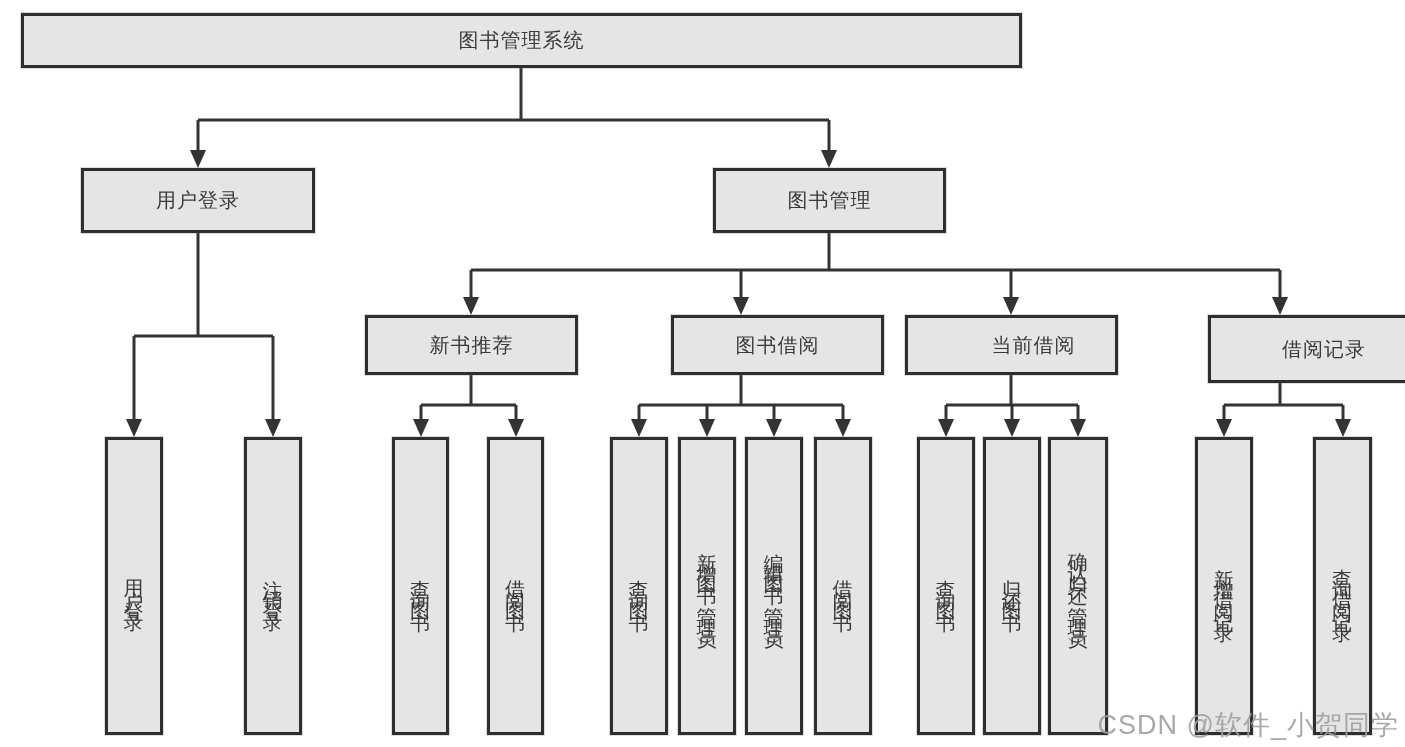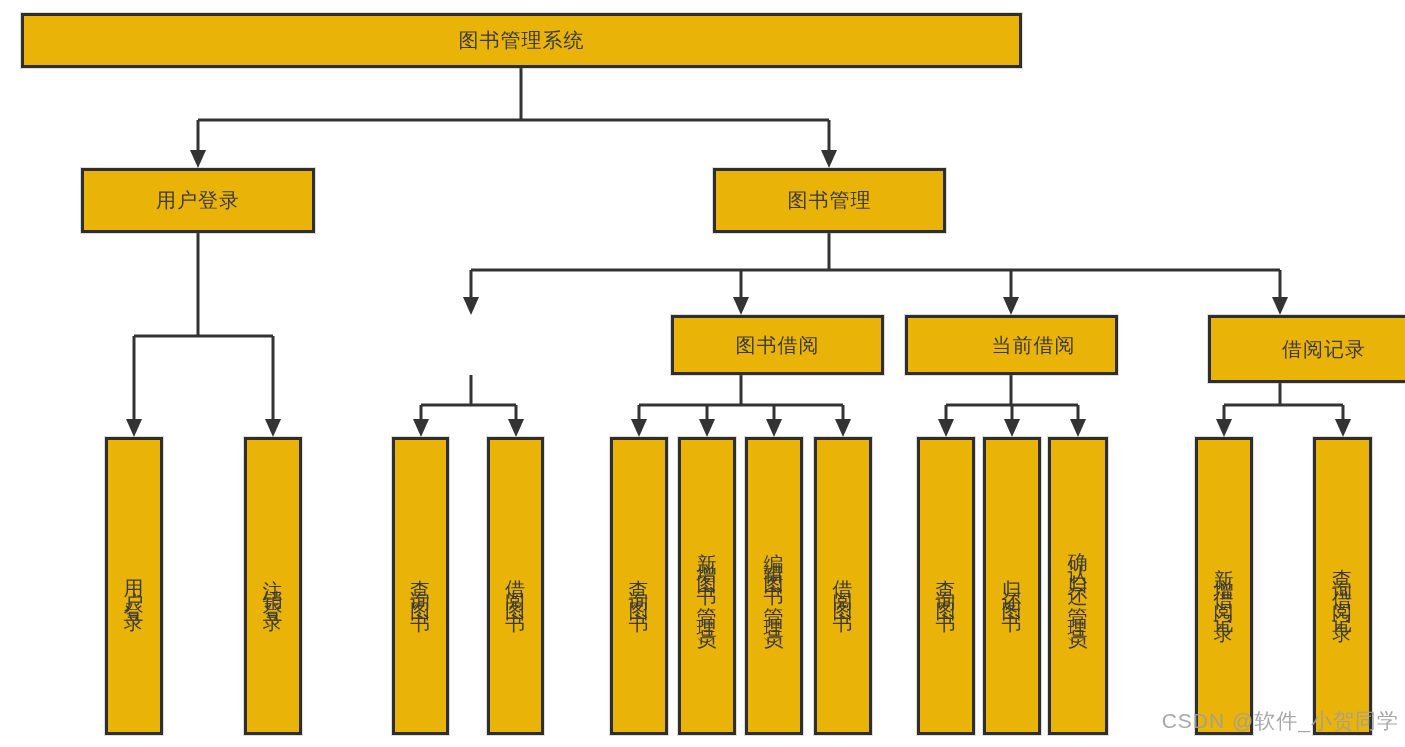--- a/index.html
+++ b/index.html
@@ -9,43 +9,43 @@
     background:#ffffff;
     font-family:"Liberation Sans","DejaVu Sans",sans-serif;
     color:#333333;
     overflow:hidden;
   }
   svg.wires{position:absolute;left:0;top:0;width:1405px;height:747px;}
   .node{
     position:absolute;
     box-sizing:border-box;
     border:3px solid #2e2e2e;
-    background:#eab308;
+    background:#e5e5e5;
     display:flex;align-items:center;justify-content:center;
     box-shadow:0 0 0 1px rgba(120,120,120,0.25);
   }
   .h-label{
     font-size:20px;
     color:#3a3a3a;
     letter-spacing:1px;
     white-space:nowrap;
   }
   .v-label{
     writing-mode:vertical-rl;
     text-orientation:mixed;
     font-size:20px;
     color:#3a3a3a;
     letter-spacing:11px;
     line-height:1;
     white-space:nowrap;
   }
   .watermark{
     position:absolute;
-    right:6px;bottom:12px;
-    font-size:21px;
+    right:6px;bottom:4px;
+    font-size:27px;
     color:rgba(158,158,158,0.9);
     letter-spacing:1px;
     white-space:nowrap;
     margin-left:28px;
   }
 </style>
 </head>
 <body>
 
 <div class="canvas">
@@ -128,20 +128,23 @@
     <span class="h-label">图书管理系统</span>
   </div>
 
   <div class="node" style="left:81px;top:168px;width:234px;height:65px;">
     <span class="h-label">用户登录</span>
   </div>
   <div class="node" style="left:713px;top:168px;width:233px;height:65px;text-align:center;">
     <span class="h-label">图书管理</span>
   </div>
 
+  <div class="node" style="left:365px;top:315px;width:213px;height:60px;">
+    <span class="h-label">新书推荐</span>
+  </div>
   <div class="node" style="left:635px;top:315px;width:213px;height:60px;margin-left:36px;">
     <span class="h-label">图书借阅</span>
   </div>
   <div class="node" style="left:905px;top:315px;width:213px;height:60px;padding-left:44px;">
     <span class="h-label">当前借阅</span>
   </div>
   <div class="node" style="left:1208px;top:315px;width:213px;height:68px;padding-left:19px;">
     <span class="h-label">借阅记录</span>
   </div>
 

